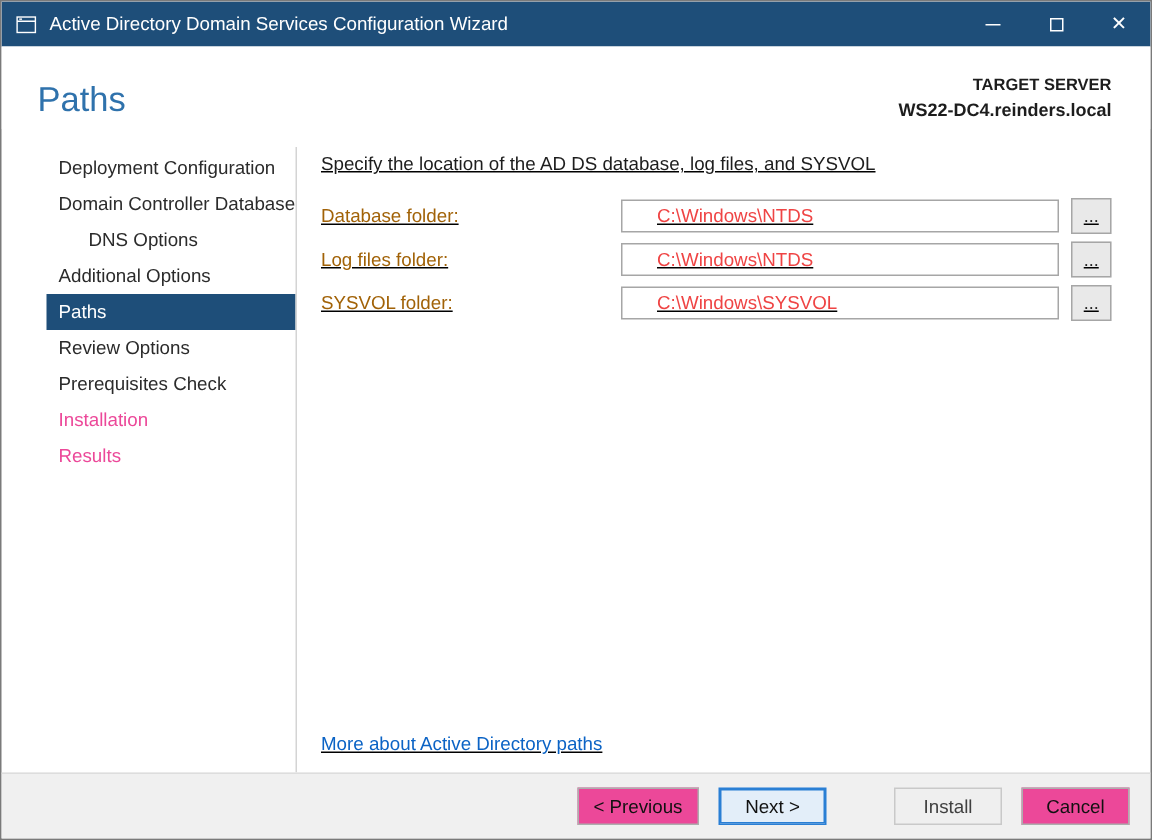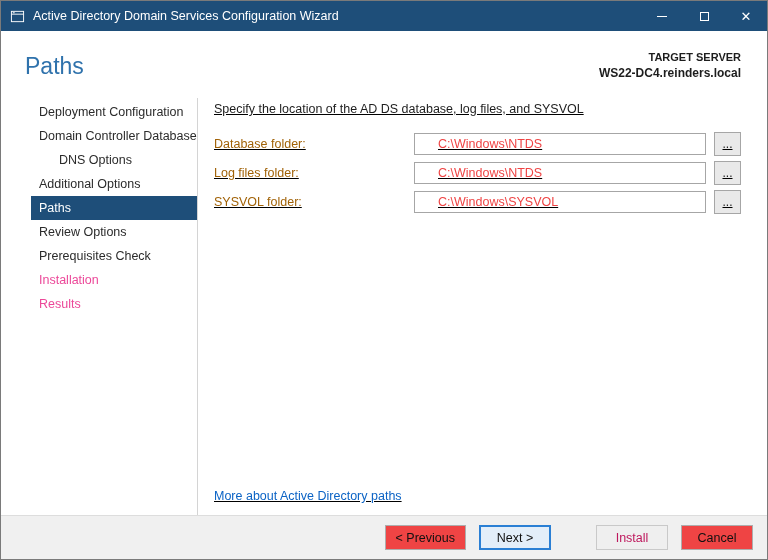--- a/index.html
+++ b/index.html
@@ -90,31 +90,31 @@
   
   .footer {
     flex: 0 0 44px;
     background: #f0f0f0;
     border-top: 1px solid #dddddd;
     display: flex; align-items: center; justify-content: flex-end;
     padding: 0 14px; gap: 13px;
   }
   .btn {
     min-width: 72px; height: 25px;
-    background: #ef4444; border: 1px solid #adadad;
+    background: #ec4899; border: 1px solid #adadad;
     font-size: 12.5px; color: #111; font-family: inherit;
     padding: 0 10px; cursor: pointer;
   }
   .btn.focused {
     background: #e3eef9;
     border: 1px solid #2a7fd4;
     box-shadow: inset 0 0 0 1px #2a7fd4;
   }
   .btn.disabled {
-    background: #efefef; border-color: #c9c9c9; color: #be185d;
+    background: #efefef; border-color: #c9c9c9; color: #404040;
     cursor: default;
   }
   .btn.install-gap { margin-left: 32px; }
 </style>
 </head>
 <body>
 
 <div class="window">
 
   <div class="titlebar">

